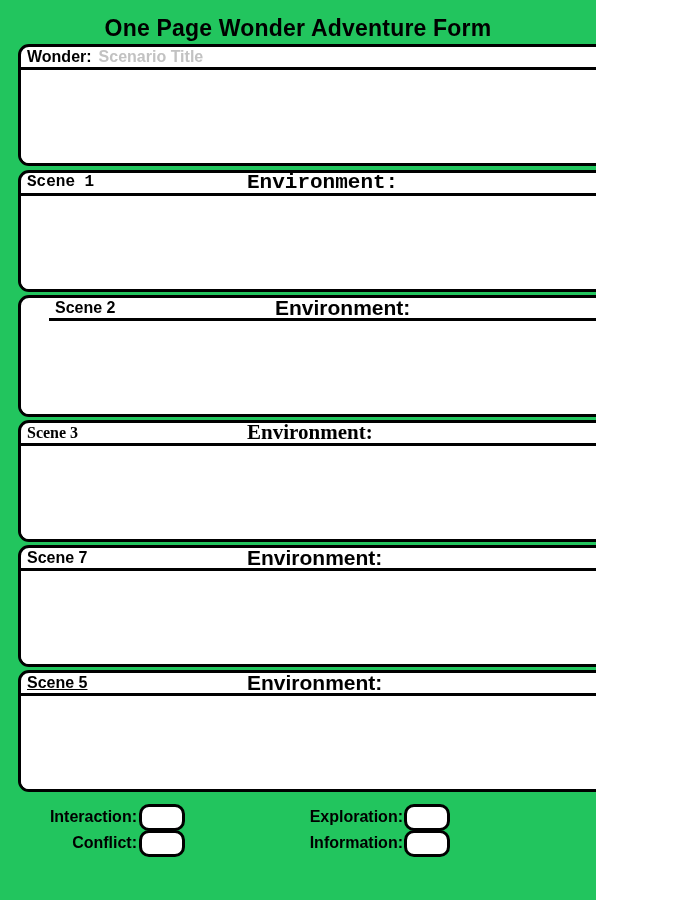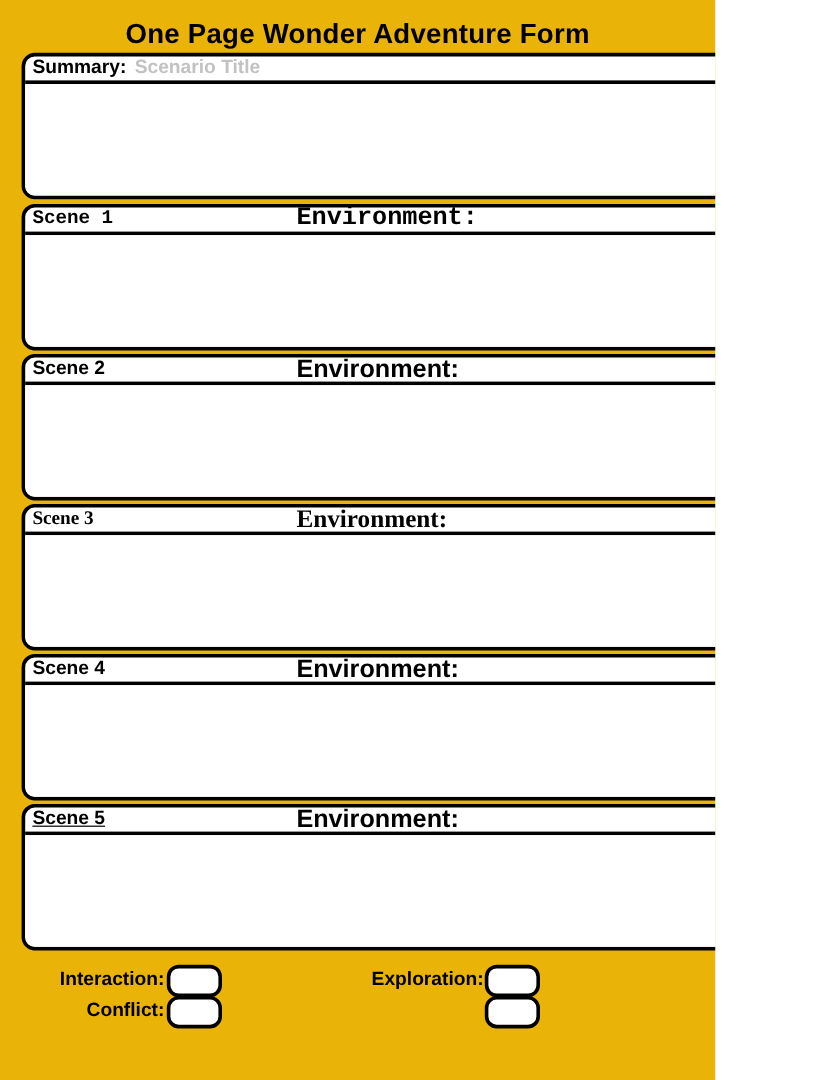--- a/index.html
+++ b/index.html
@@ -4,21 +4,21 @@
 <style>
   html, body {
     margin: 0;
     padding: 0;
     background: #ffffff;
   }
   .page {
     position: relative;
     width: 596px;
     height: 900px;
-    background: #eab308;
+    background: #22c55e;
     font-family: "Liberation Sans", sans-serif;
     color: #000000;
     overflow: hidden;
   }
   .title {
     position: absolute;
     top: 15px;
     left: 0;
     width: 100%;
     margin: 0;
@@ -89,55 +89,55 @@
 </style>
 </head>
 <body>
 
 <div class="page">
 
   <h1 class="title">One Page Wonder Adventure Form</h1>
 
   <section class="panel" style="top:44px;">
     <div class="panel-header">
-      <span>Summary:</span><span class="placeholder">Scenario Title</span>
+      <span>Wonder:</span><span class="placeholder">Scenario Title</span>
     </div>
     <div class="panel-body"></div>
   </section>
 
   <section class="panel" style="top:170px;font-family:Liberation Mono, monospace;">
     <div class="panel-header">
       <span>Scene 1</span>
       <span class="env-label">Environment:</span>
       <span style="position:absolute;left:330px;top:0;right:4px;height:19px;"></span>
     </div>
     <div class="panel-body"></div>
   </section>
 
-  <section class="panel" style="top:295px;">
+  <section class="panel" style="top:295px;padding-left:28px;">
     <div class="panel-header">
       <span>Scene 2</span>
       <span class="env-label">Environment:</span>
       <span style="position:absolute;left:330px;top:0;right:4px;height:19px;"></span>
     </div>
     <div class="panel-body"></div>
   </section>
 
   <section class="panel" style="top:420px;font-family:Liberation Serif, serif;">
     <div class="panel-header">
       <span>Scene 3</span>
       <span class="env-label">Environment:</span>
       <span style="position:absolute;left:330px;top:0;right:4px;height:19px;"></span>
     </div>
     <div class="panel-body"></div>
   </section>
 
   <section class="panel" style="top:545px;">
     <div class="panel-header">
-      <span>Scene 4</span>
+      <span>Scene 7</span>
       <span class="env-label">Environment:</span>
       <span style="position:absolute;left:330px;top:0;right:4px;height:19px;"></span>
     </div>
     <div class="panel-body"></div>
   </section>
 
   <section class="panel" style="top:670px;text-decoration:underline;">
     <div class="panel-header">
       <span>Scene 5</span>
       <span class="env-label">Environment:</span>
@@ -148,15 +148,16 @@
 
   <div class="check-label" style="left:0;top:804px;">Interaction:</div>
   <div class="checkbox" style="left:139px;top:804px;"></div>
 
   <div class="check-label" style="left:0;top:830px;">Conflict:</div>
   <div class="checkbox" style="left:139px;top:830px;"></div>
 
   <div class="check-label" style="left:266px;top:804px;">Exploration:</div>
   <div class="checkbox" style="left:404px;top:804px;"></div>
 
+  <div class="check-label" style="left:266px;top:830px;">Information:</div>
   <div class="checkbox" style="left:404px;top:830px;"></div>
 
 </div>
 
 </body></html>

